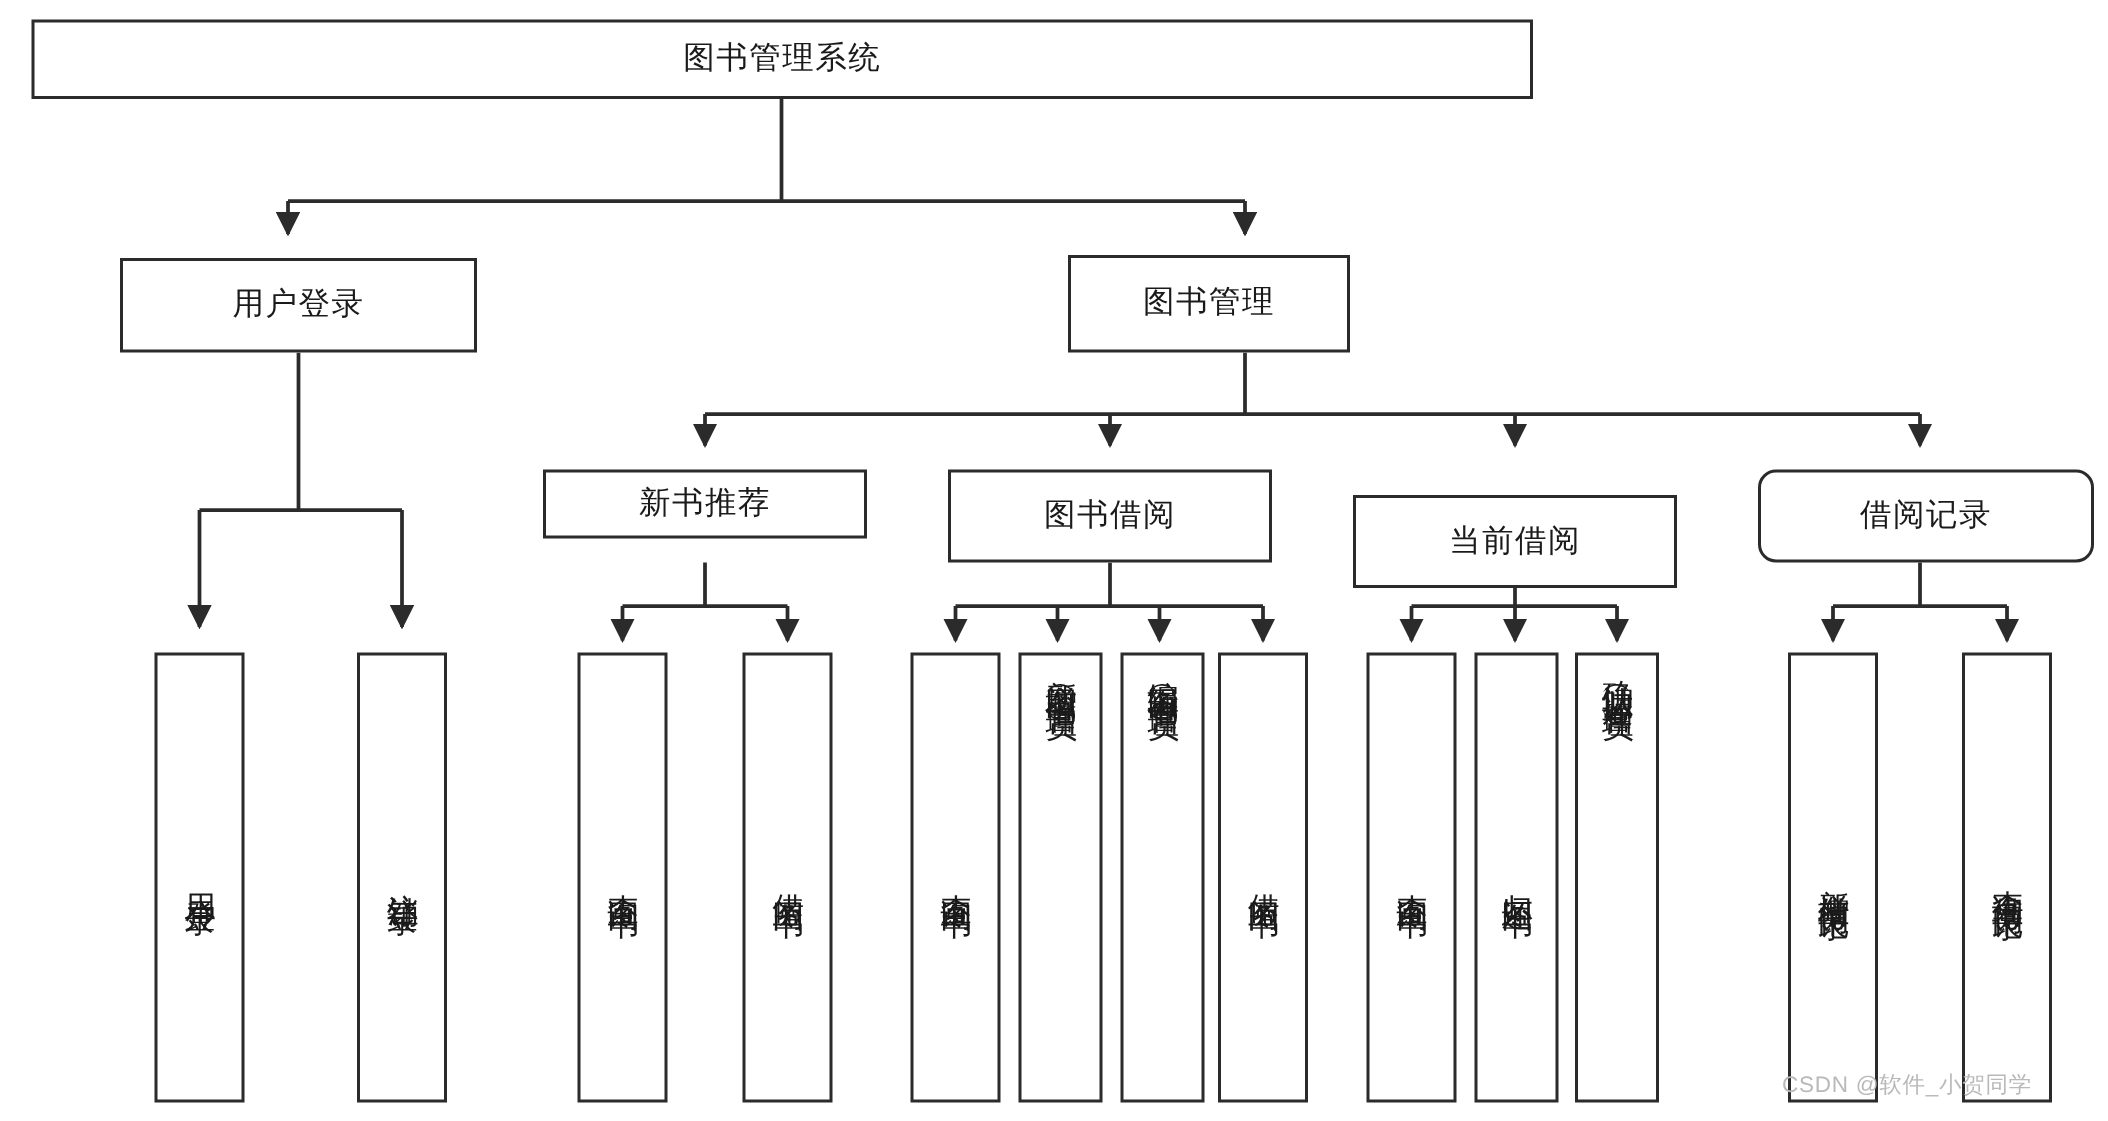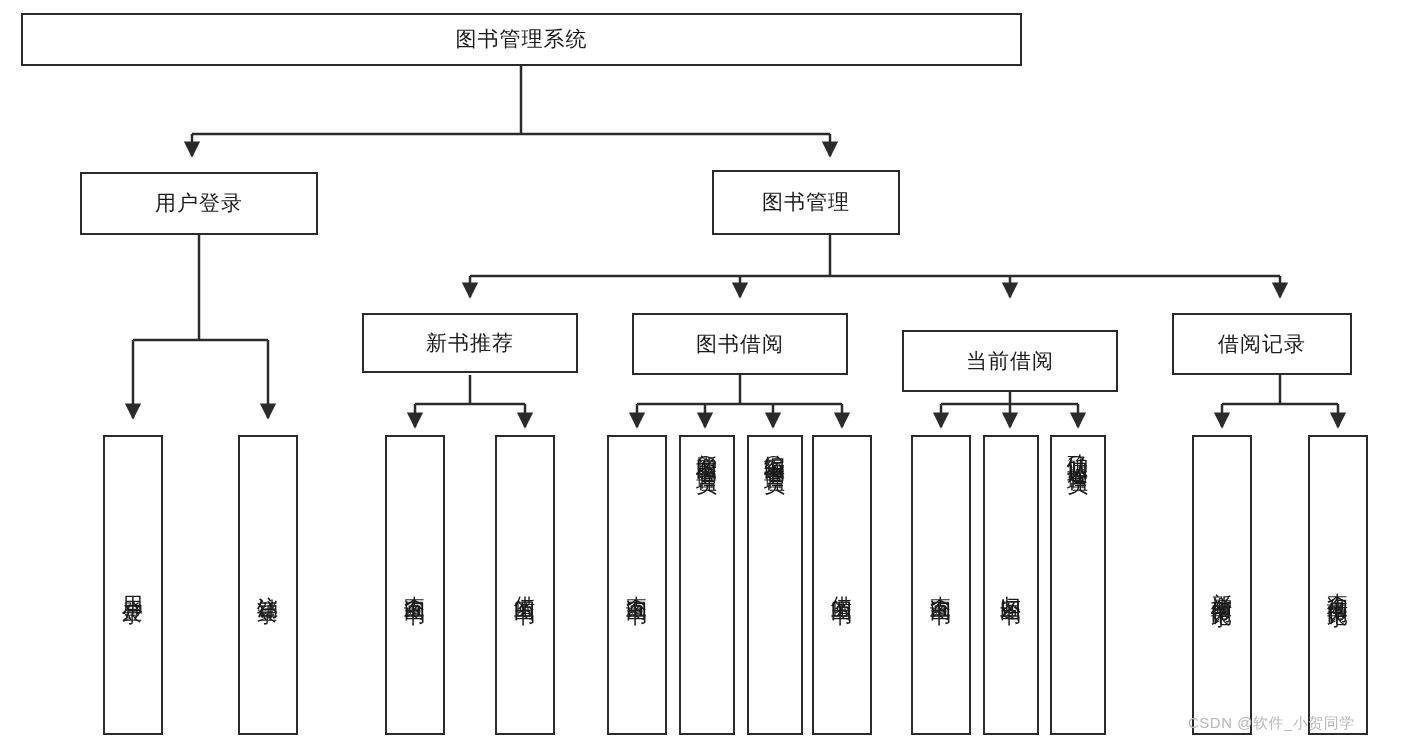--- a/index.html
+++ b/index.html
@@ -135,30 +135,30 @@
     <span class="label">图书管理系统</span>
   </div>
 
   <div class="node horiz" style="left:80px; top:172px; width:238px; height:63px;">
     <span class="label">用户登录</span>
   </div>
   <div class="node horiz" style="left:712px; top:170px; width:188px; height:65px;">
     <span class="label">图书管理</span>
   </div>
 
-  <div class="node horiz" style="left:362px; top:313px; width:216px; height:60px;">
+  <div class="node horiz" style="left:362px; top:313px; width:216px; height:46px;">
     <span class="label">新书推荐</span>
   </div>
   <div class="node horiz" style="left:632px; top:313px; width:216px; height:62px;">
     <span class="label">图书借阅</span>
   </div>
   <div class="node horiz" style="left:902px; top:330px; width:216px; height:62px;">
     <span class="label">当前借阅</span>
   </div>
-  <div class="node horiz" style="left:1172px; top:313px; width:180px; height:62px;">
+  <div class="node horiz" style="left:1172px; top:313px; width:224px; height:62px;border-radius:12px;">
     <span class="label">借阅记录</span>
   </div>
 
   <div class="node vert mid" style="left:103px; top:435px; width:60px; height:300px;">
     <span class="label">用户登录</span>
   </div>
   <div class="node vert mid" style="left:238px; top:435px; width:60px; height:300px;">
     <span class="label">注销登录</span>
   </div>
 

